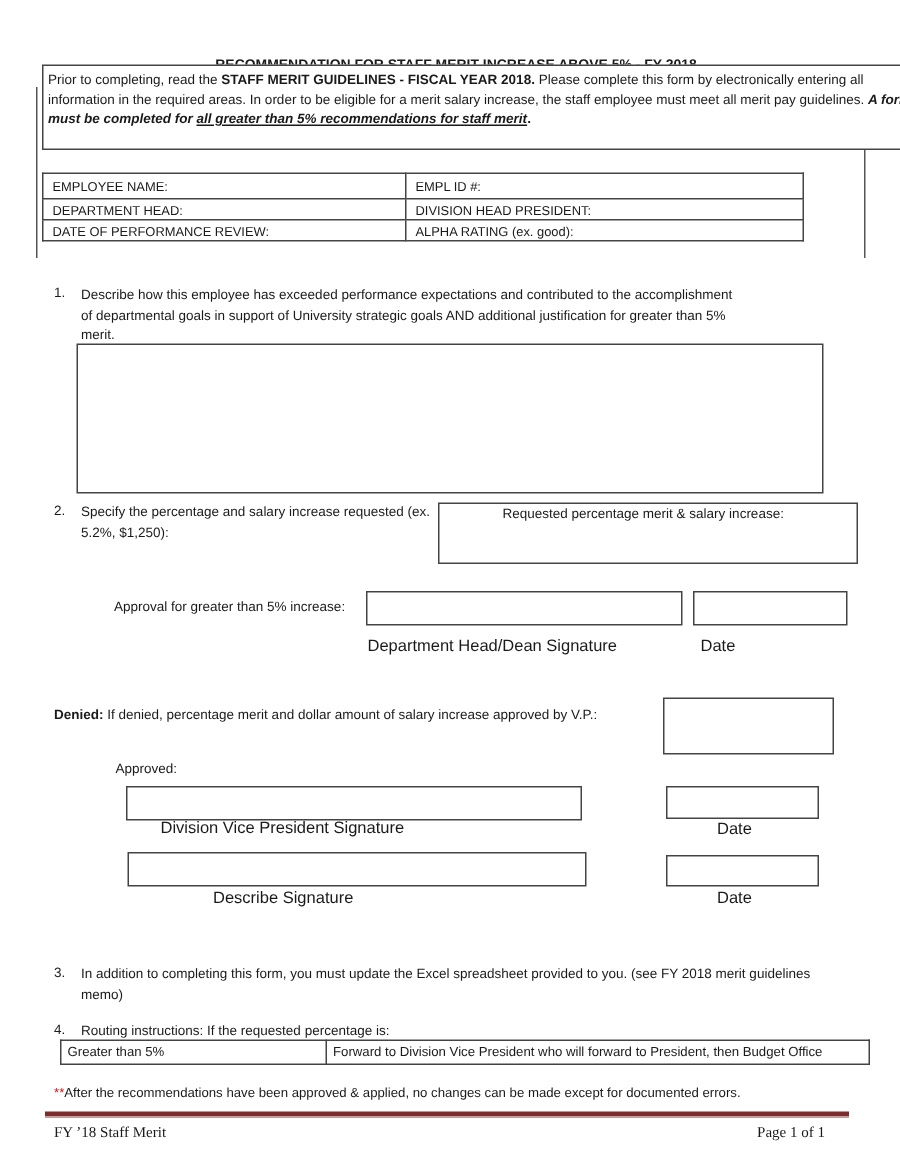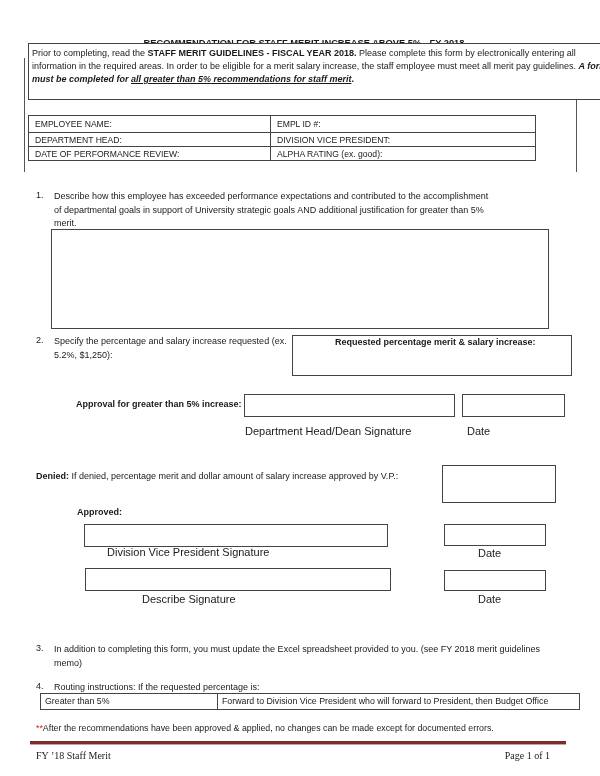--- a/index.html
+++ b/index.html
@@ -1,19 +1,19 @@
 <!DOCTYPE html>
 <html><head>
 <meta charset="utf-8">
 <style>
   html, body { margin:0; padding:0; background:#fff; }
   body { width:600px; height:776px; position:relative; overflow:hidden;
          font-family:"Liberation Sans", sans-serif; font-size:9px; color:#1a1a1a; }
   .abs { position:absolute; }
-  .b { font-weight:bold;padding-left:40px; }
+  .b { font-weight:normal;padding-left:40px; }
   .box { position:absolute; border:1px solid #444; background:#fff; box-sizing:border-box; }
   .title { left:4px; width:600px; top:38px; text-align:center; font-weight:bold; font-size:9.3px; }
   .title span { text-decoration:underline; }
   .vline { position:absolute; width:1px; background:#555; }
   .intro { left:28px; top:43px; width:586px; height:57px; padding:3px 0 0 3px; line-height:13px; }
   .info { position:absolute; left:28px; top:115px; width:508px; border-collapse:collapse; }
   .info td { border:1px solid #444; font-weight:normal; padding:0 0 0 6px; height:13px; line-height:12px; font-size:8.6px; }
   .info tr:first-child td { height:16px; }
   .info td.l { width:235px; }
   .num { position:absolute; left:36px; }
@@ -39,21 +39,21 @@
 </div>
 
 <table class="info">
   <tbody>
       <tr>
     <td class="l">EMPLOYEE NAME:</td>
     <td>EMPL ID #:</td>
   </tr>
   <tr>
     <td class="l">DEPARTMENT HEAD:</td>
-    <td>DIVISION VICE PRESIDENT:</td>
+    <td>DIVISION HEAD PRESIDENT:</td>
   </tr>
   <tr>
     <td class="l">DATE OF PERFORMANCE REVIEW:</td>
     <td>ALPHA RATING (ex. good):</td>
   </tr>
 </tbody>
   </table>
 
 <div class="num" style="top:190px;">1.</div>
 <div class="itemtext" style="top:190px; width:440px;">Describe how this employee has exceeded performance expectations and contributed to the accomplishment of  departmental goals in support of University strategic goals AND additional justification for greater than 5% merit.</div>

